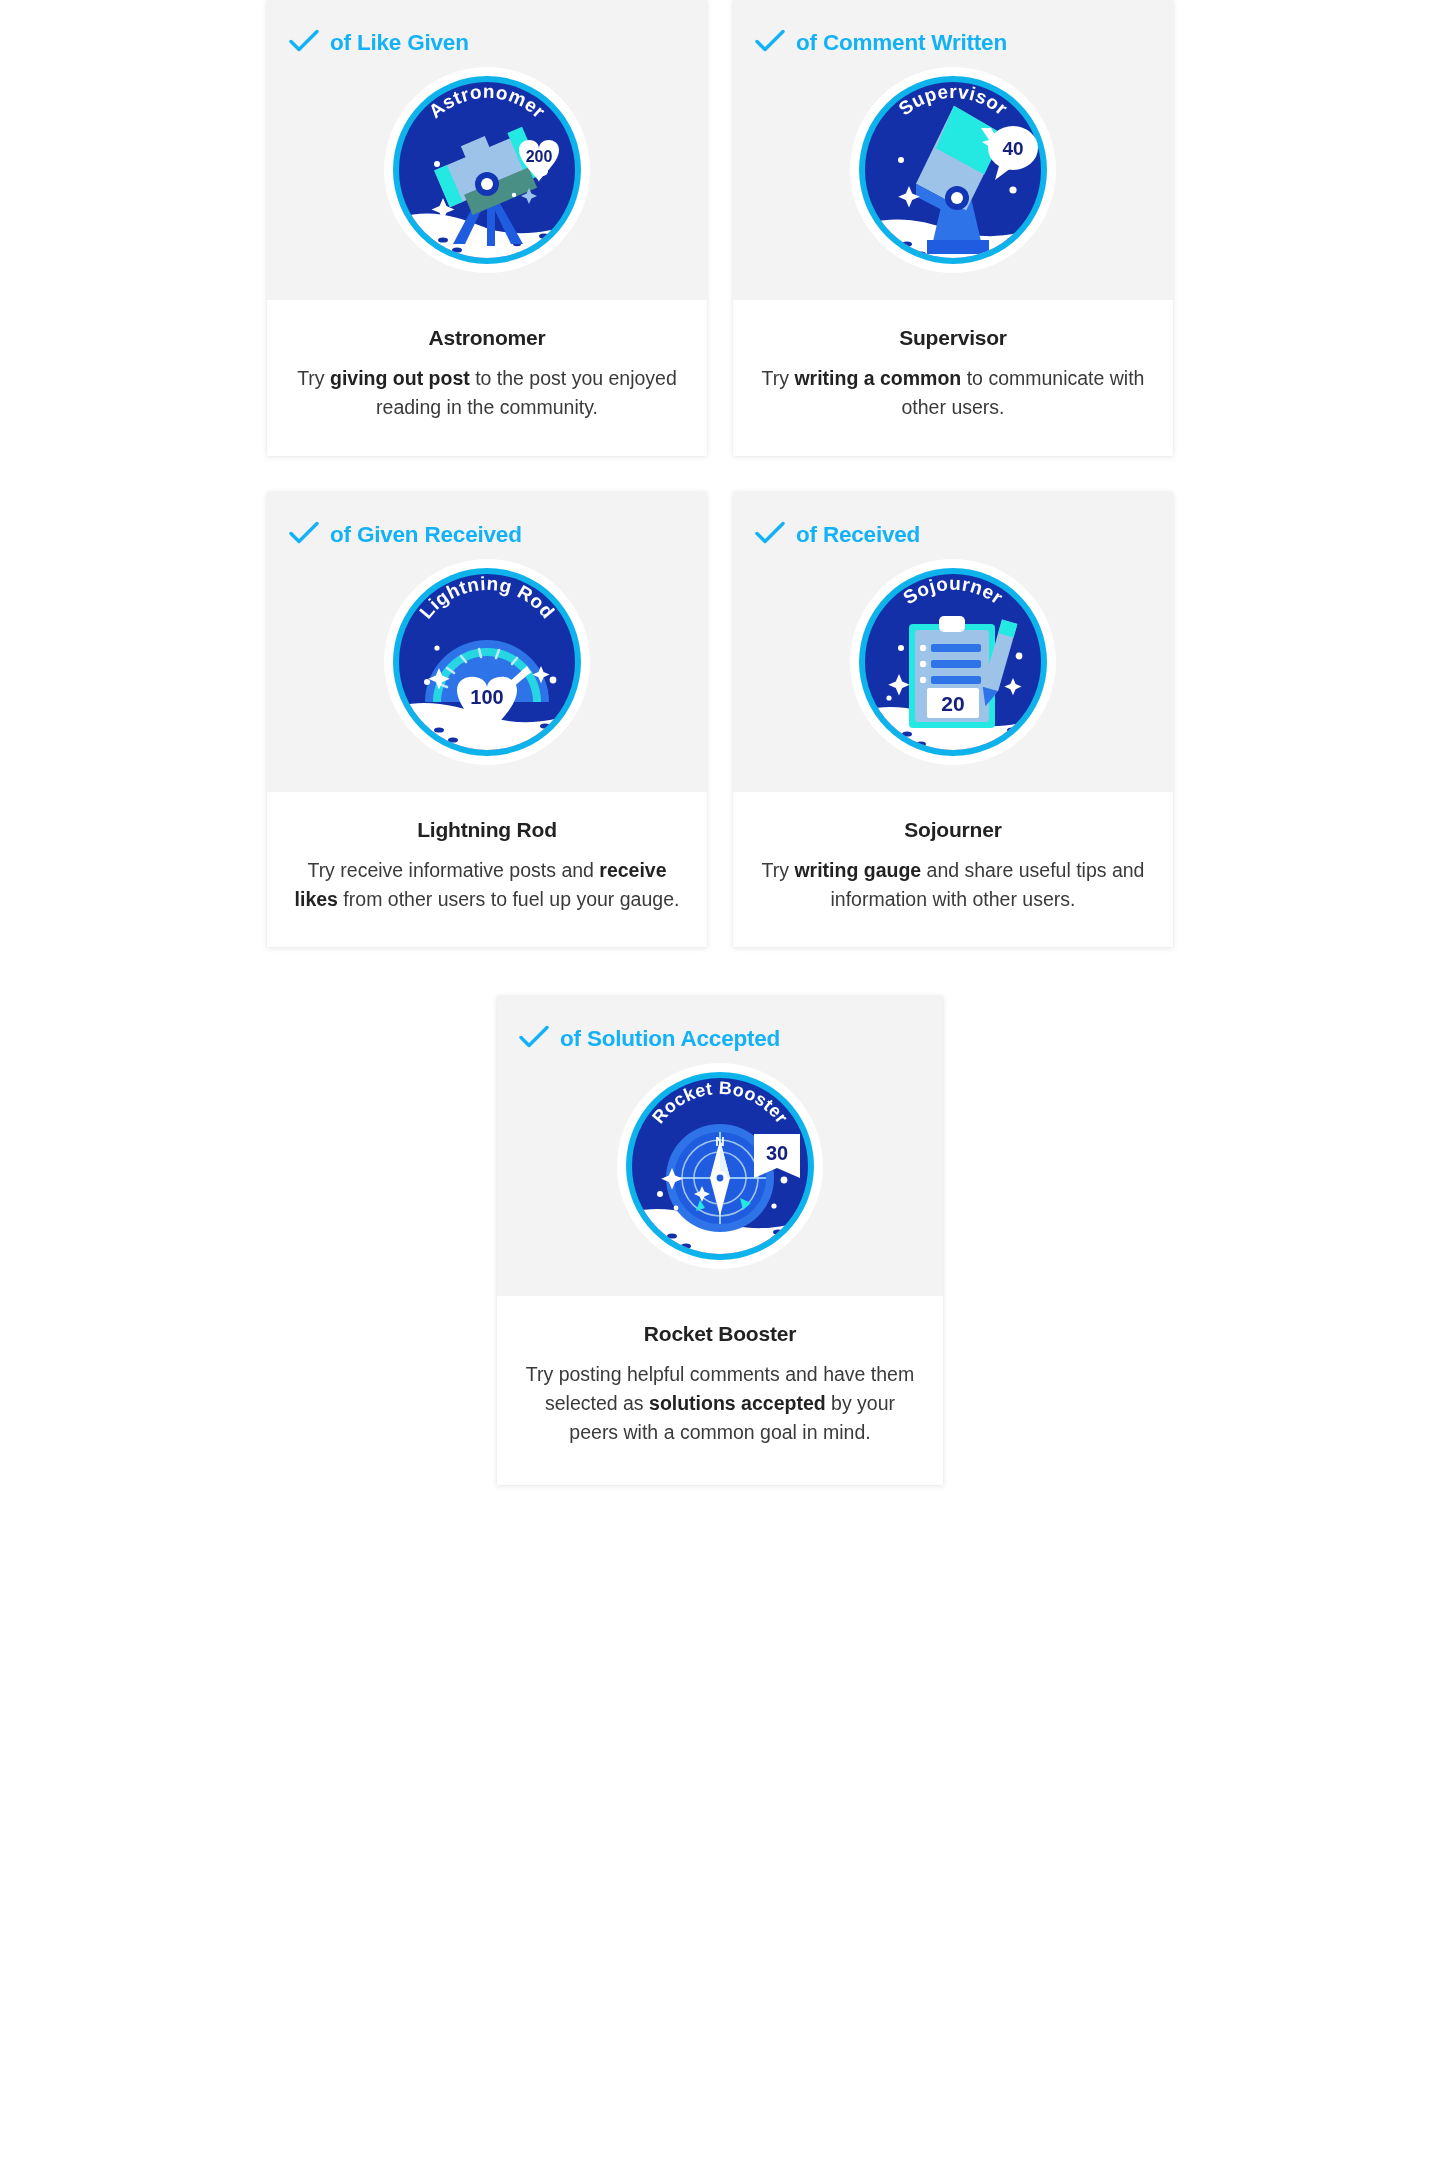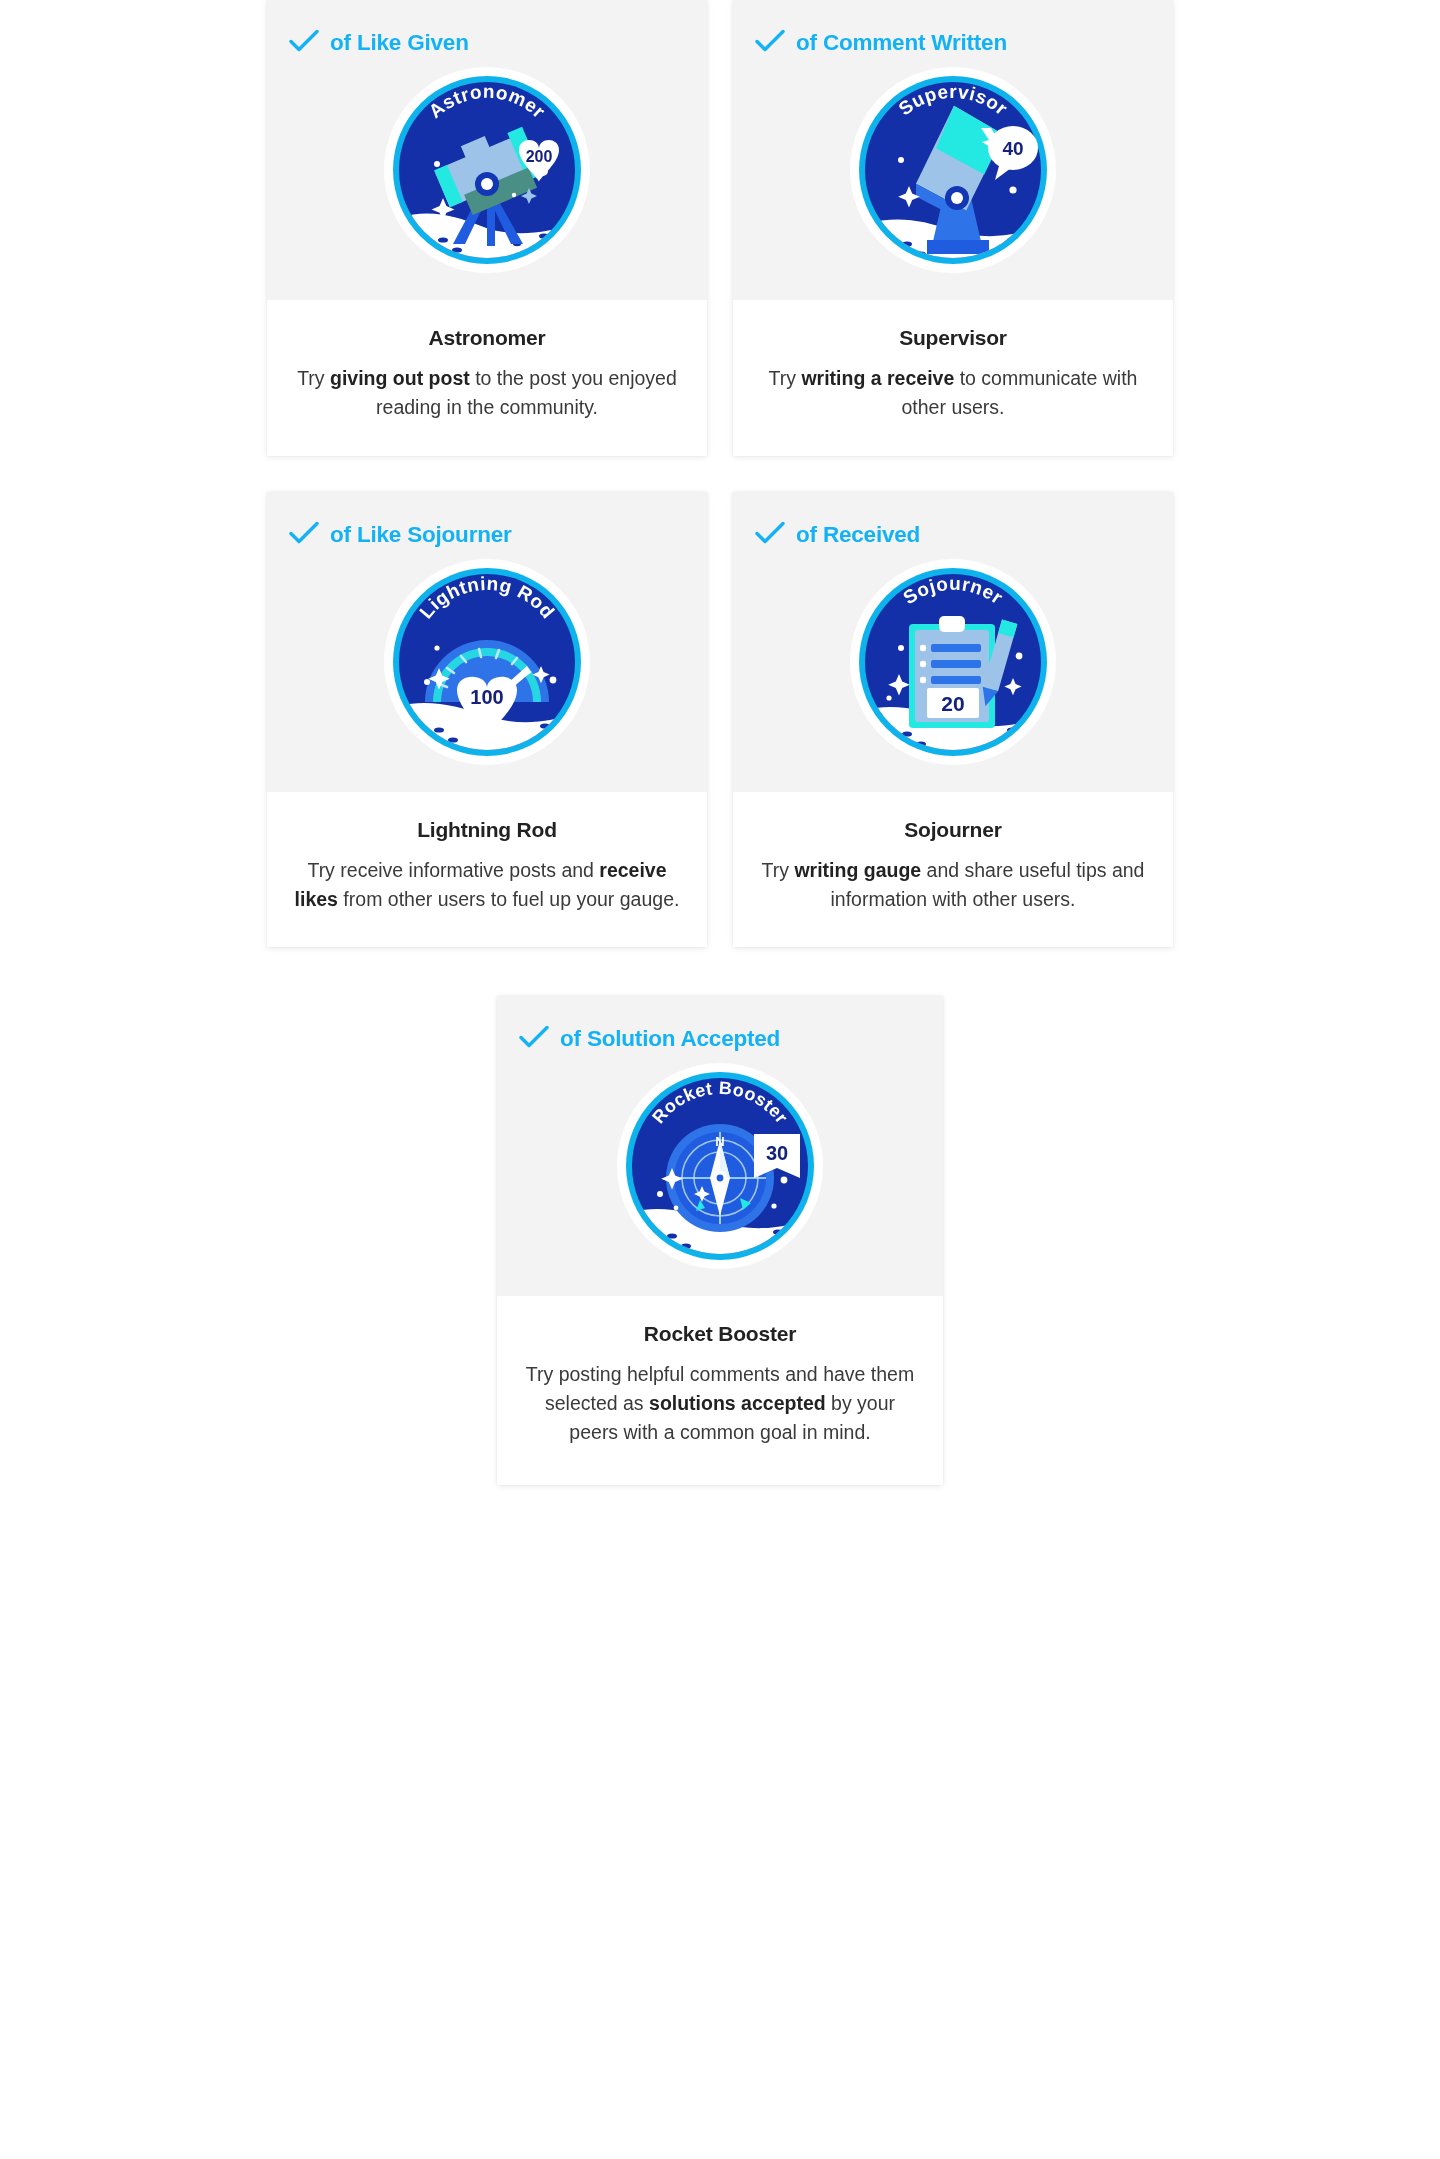--- a/index.html
+++ b/index.html
@@ -218,37 +218,37 @@
               <g transform="translate(142,58)">
                 <ellipse cx="24" cy="26" rx="25" ry="22" fill="#ffffff"></ellipse>
                 <path d="M10 44 L6 58 L22 46 Z" fill="#ffffff"></path>
                 <text x="24" y="33" font-family="Liberation Sans, sans-serif" font-size="19" font-weight="bold" fill="#14227e" text-anchor="middle">40</text>
               </g>
             </svg>
           </div>
         </div>
         <div class="card-body">
           <div class="badge-title">Supervisor</div>
-          <div class="badge-desc"><span>Try </span><b>writing a receive</b><span> to communicate with other users.</span></div>
+          <div class="badge-desc"><span>Try </span><b>writing a common</b><span> to communicate with other users.</span></div>
         </div>
       </div>
 
     </div>
 
     <div class="row row-2">
 
       <div class="card">
         <div class="card-top">
           <div class="card-head">
             <span class="check-icon">
               <svg width="30" height="24" viewBox="0 0 30 24">
                   <path d="M2 12.5 L10 20.5 L28 2.5" fill="none" stroke="#13b1f5" stroke-width="3.4" stroke-linecap="round" stroke-linejoin="round"></path>
                 </svg>
             </span>
-            <span class="head-label">of Like Sojourner</span>
+            <span class="head-label">of Given Received</span>
           </div>
           <div class="badge-wrap">
             <svg class="badge-svg" width="212" height="212" viewBox="0 0 212 212">
               <defs>
                 <clipPath id="cl3">
                     <circle cx="106" cy="106" r="88"></circle>
                   </clipPath>
                 <path id="arc3" d="M 34 106 A 72 72 0 0 1 178 106"></path>
               </defs>
               <circle cx="106" cy="106" r="103" fill="#ffffff"></circle>

